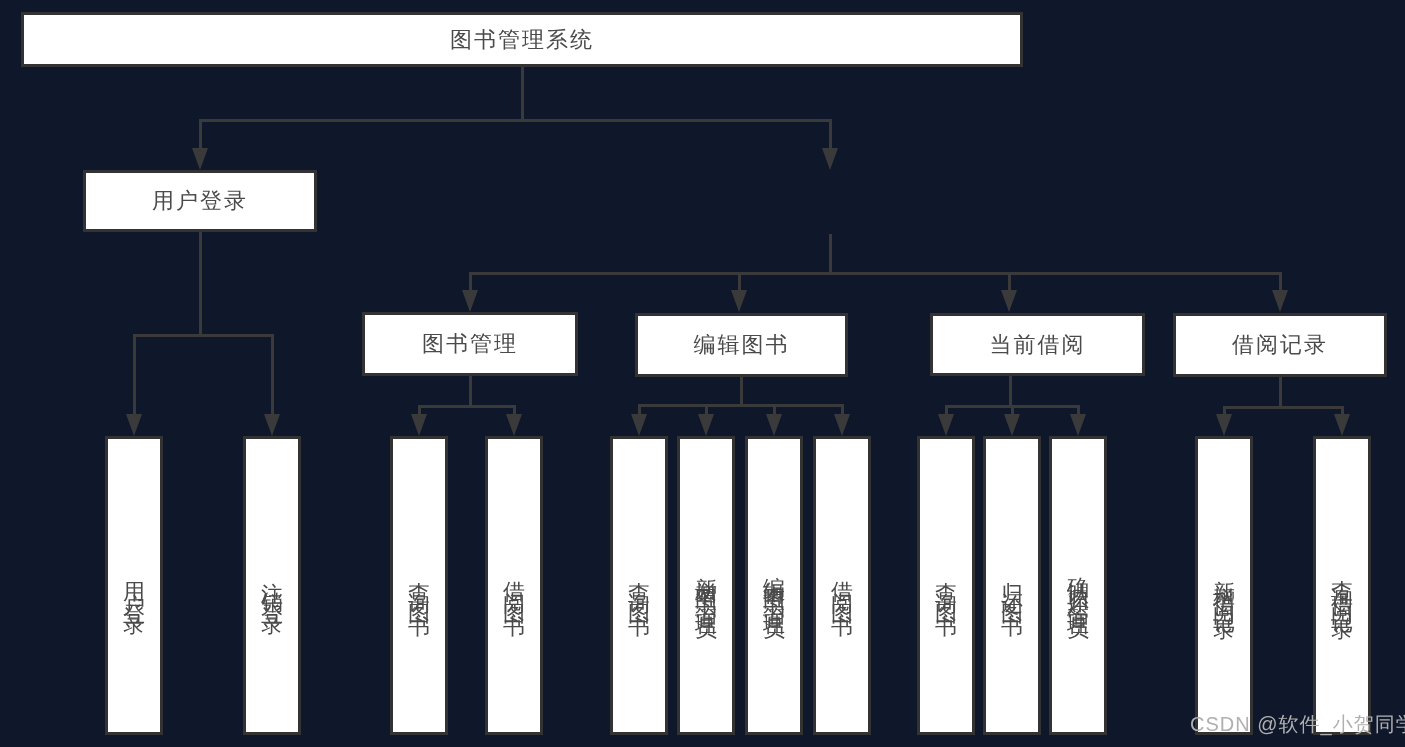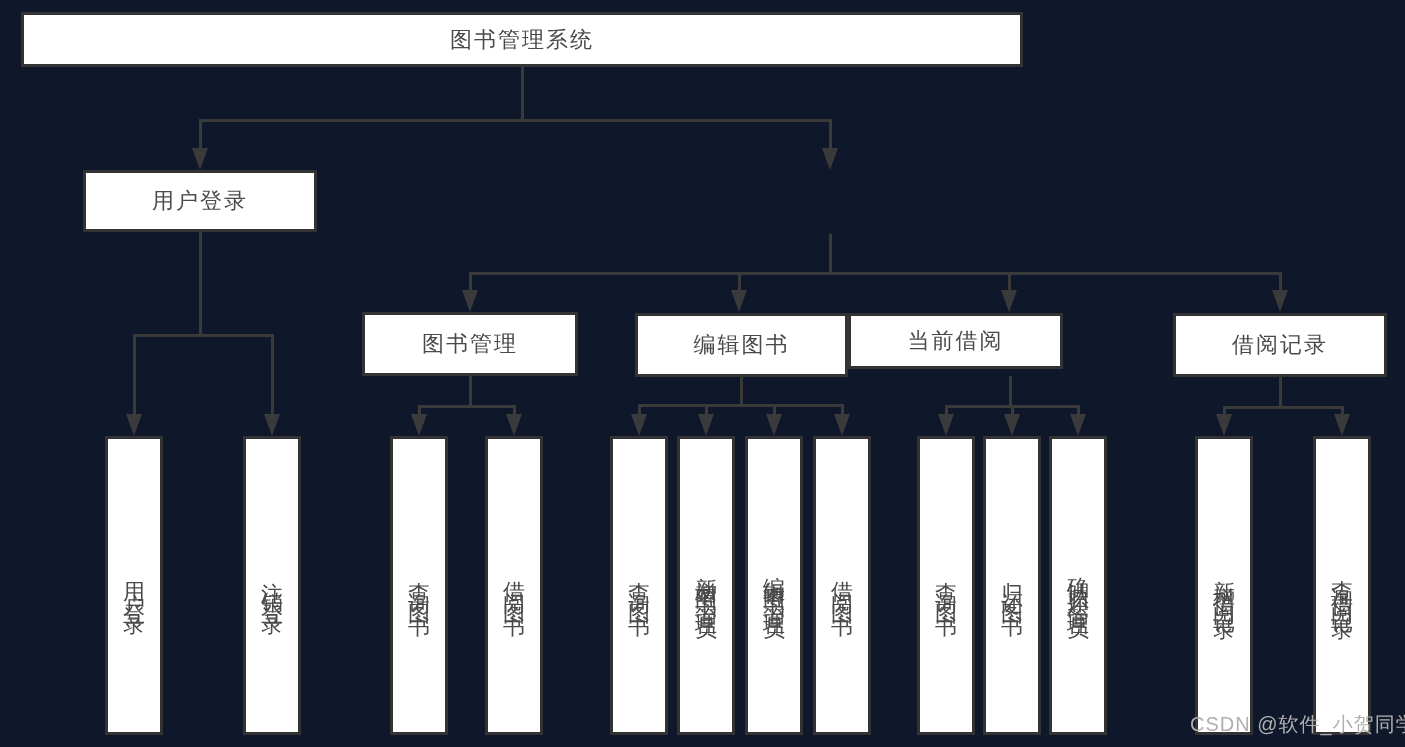--- a/index.html
+++ b/index.html
@@ -70,21 +70,21 @@
   <div class="ah" style="left:731px;top:290px"></div>
   <div class="ah" style="left:1001px;top:290px"></div>
   <div class="ah" style="left:1272px;top:290px"></div>
 
   <div class="box hbox" style="left:362px;top:312px;width:216px;height:64px">
     <span>图书管理</span>
   </div>
   <div class="box hbox" style="left:635px;top:313px;width:213px;height:64px">
     <span>编辑图书</span>
   </div>
-  <div class="box hbox" style="left:848px;top:313px;width:215px;height:56px">
+  <div class="box hbox" style="left:930px;top:313px;width:215px;height:63px">
     <span>当前借阅</span>
   </div>
   <div class="box hbox" style="left:1173px;top:313px;width:214px;height:64px">
     <span>借阅记录</span>
   </div>
 
   <div class="vl" style="left:469px;top:375px;height:32px"></div>
   <div class="hl" style="left:418px;top:405px;width:98px"></div>
   <div class="vl" style="left:418px;top:406px;height:9px"></div>
   <div class="vl" style="left:513px;top:406px;height:9px"></div>

